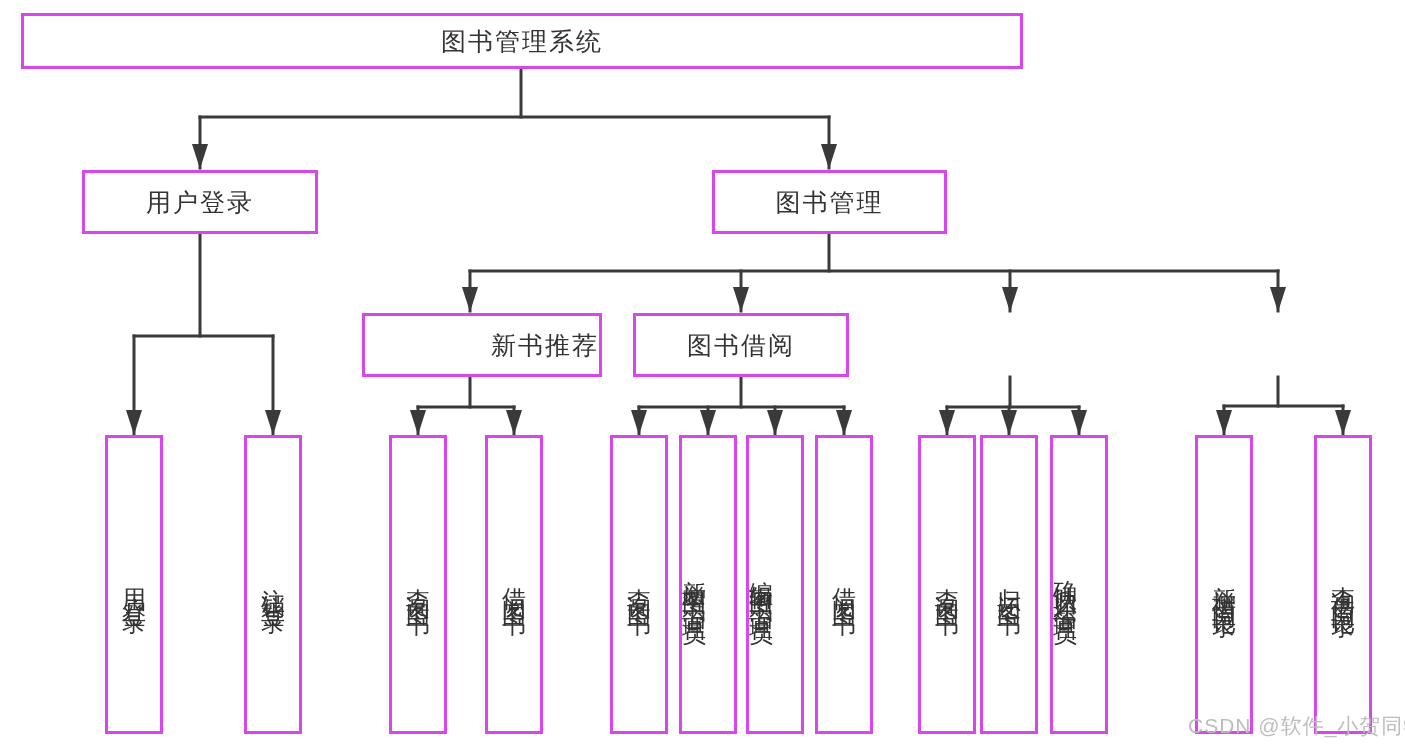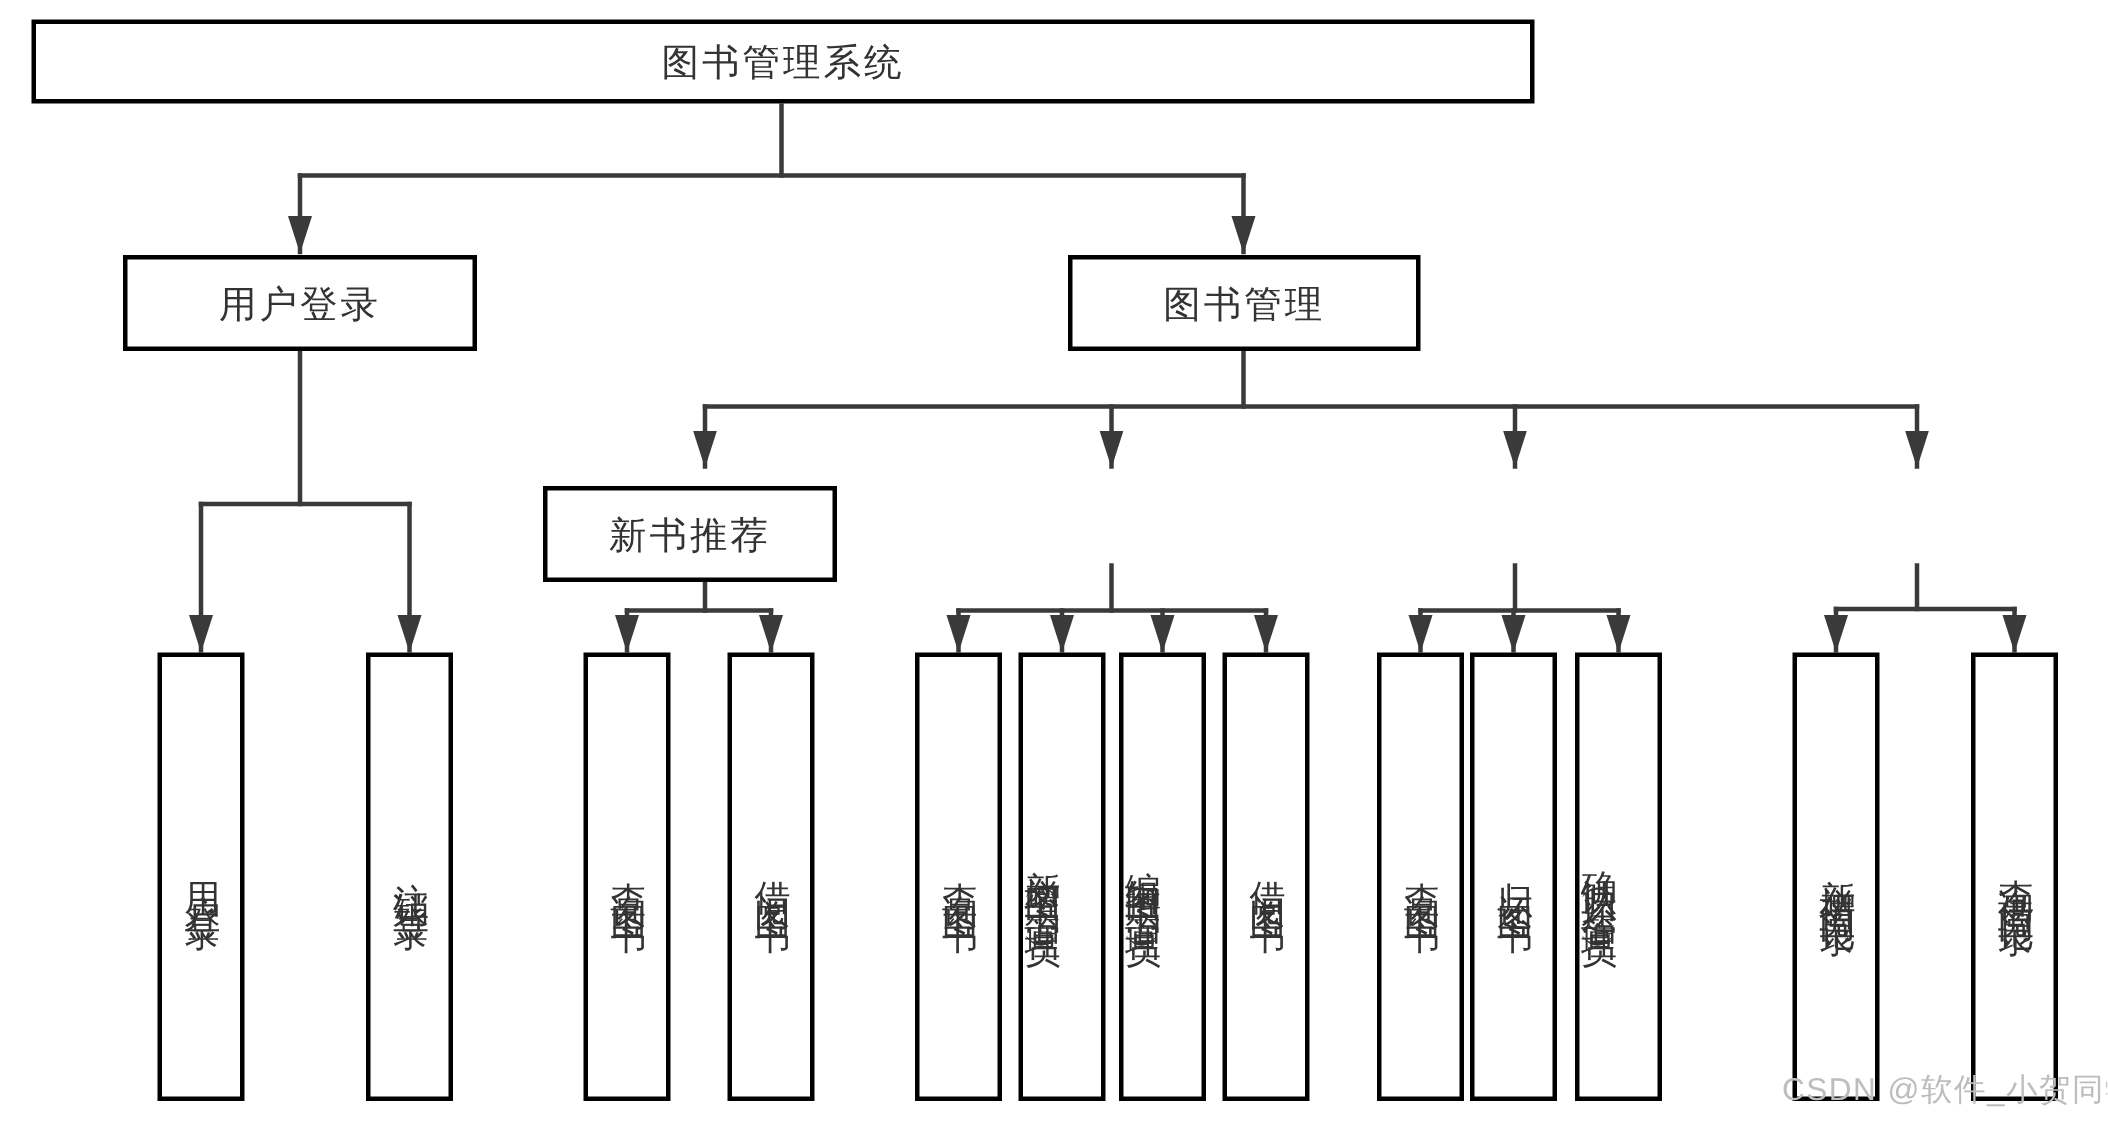--- a/index.html
+++ b/index.html
@@ -13,21 +13,21 @@
   }
   .connectors {
     position: absolute;
     left: 0; top: 0;
     z-index: 1;
   }
   .node {
     position: absolute;
     box-sizing: border-box;
     background: #ffffff;
-    border: 3px solid #000000;
+    border: 3px solid #d946ef;
     display: flex;
     align-items: center;
     justify-content: center;
     z-index: 2;
     color: #333333;
   }
   .node.h-label {
     font-size: 25px;
     letter-spacing: 2px;
     white-space: nowrap;
@@ -118,22 +118,25 @@
     <span>图书管理系统</span>
   </div>
 
   <div class="node h-label" style="left:82px; top:170px; width:236px; height:64px;">
     <span>用户登录</span>
   </div>
   <div class="node h-label" style="left:712px; top:170px; width:235px; height:64px;">
     <span>图书管理</span>
   </div>
 
-  <div class="node h-label" style="left:362px; top:324px; width:196px; height:64px;">
+  <div class="node h-label" style="left:362px; top:313px; width:240px; height:64px;justify-content:flex-end;">
     <span>新书推荐</span>
+  </div>
+  <div class="node h-label" style="left:633px; top:313px; width:216px; height:64px;">
+    <span>图书借阅</span>
   </div>
 
   <div class="node leaf len4" style="left:105px;">
     <span class="vtext">用户登录</span>
   </div>
   <div class="node leaf len4" style="left:244px;">
     <span class="vtext">注销登录</span>
   </div>
   <div class="node leaf len4" style="left:389px;">
     <span class="vtext">查询图书</span>

